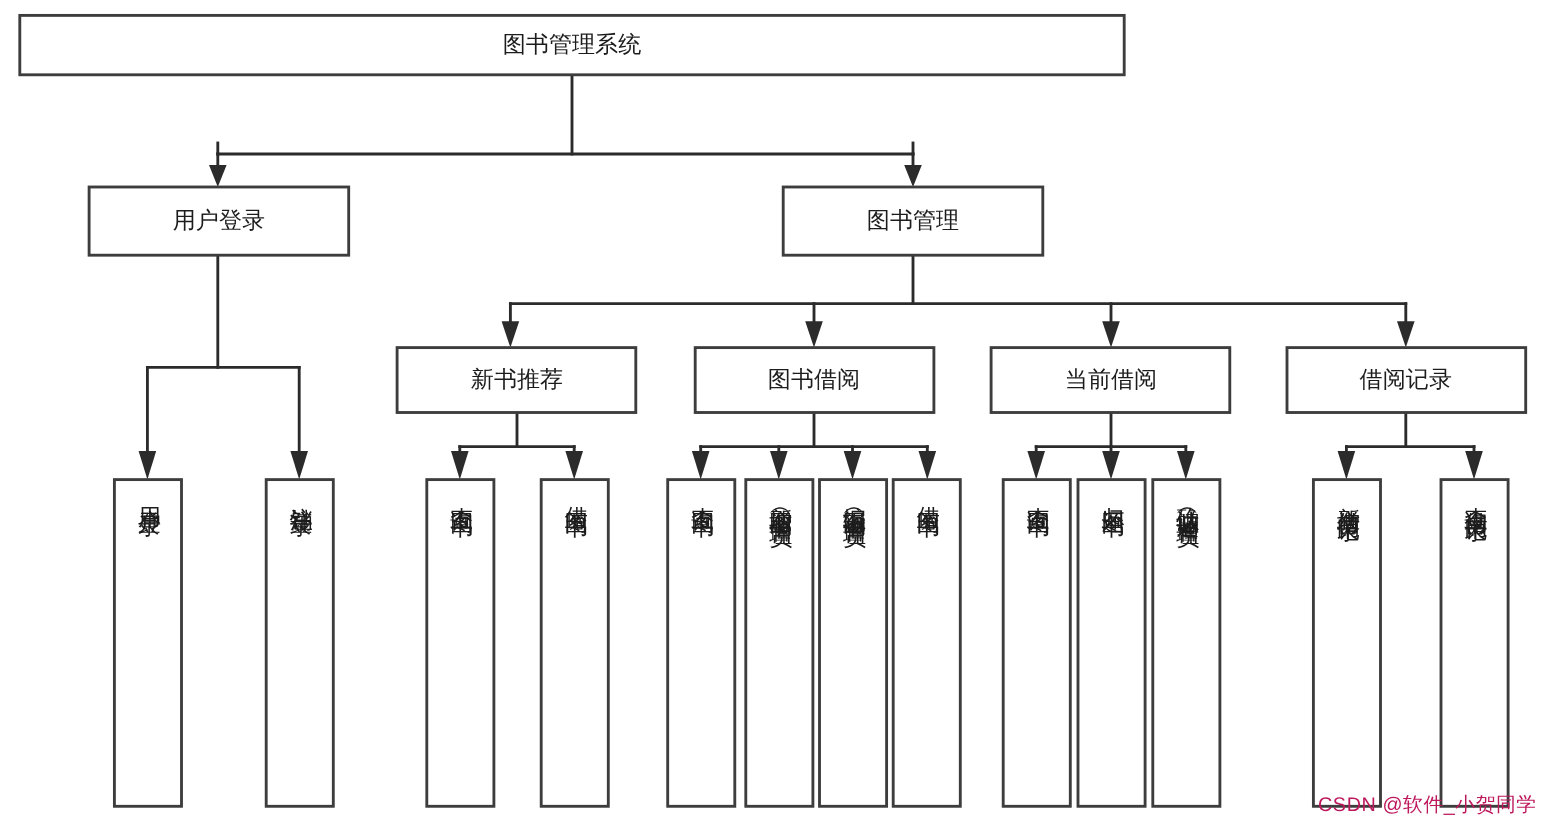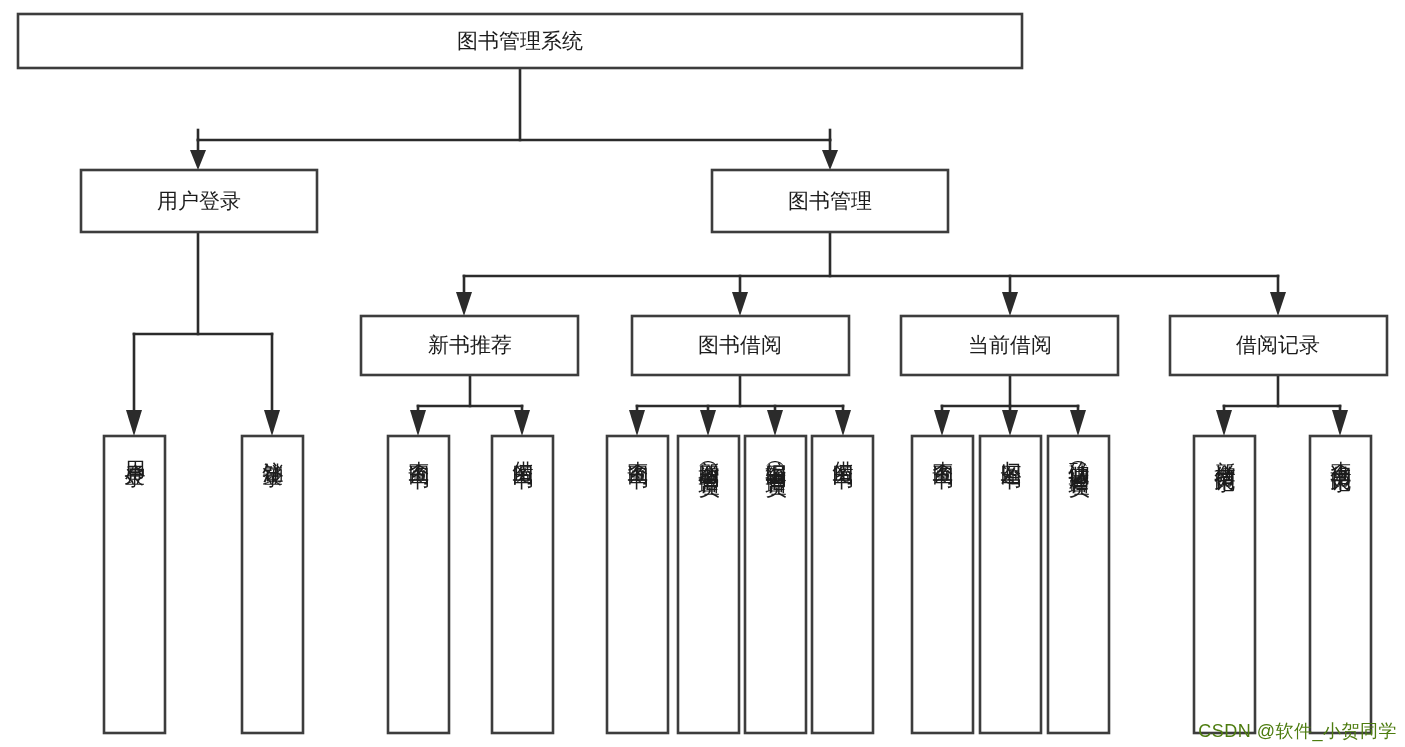--- a/index.html
+++ b/index.html
@@ -61,21 +61,21 @@
     white-space: nowrap;
     pointer-events: none;
     text-align: center;
   }
   .watermark {
     position: absolute;
     right: 8px;
     bottom: 4px;
     font-family: "Liberation Sans", "DejaVu Sans", sans-serif;
     font-size: 18px;
-    color: #4d7c0f;
+    color: #be185d;
     letter-spacing: 0.5px;
     white-space: nowrap;
   }
 </style>
 </head>
 <body>
 
 <div id="diagram-root">
 
   <svg id="flow" viewBox="0 0 1405 747">

